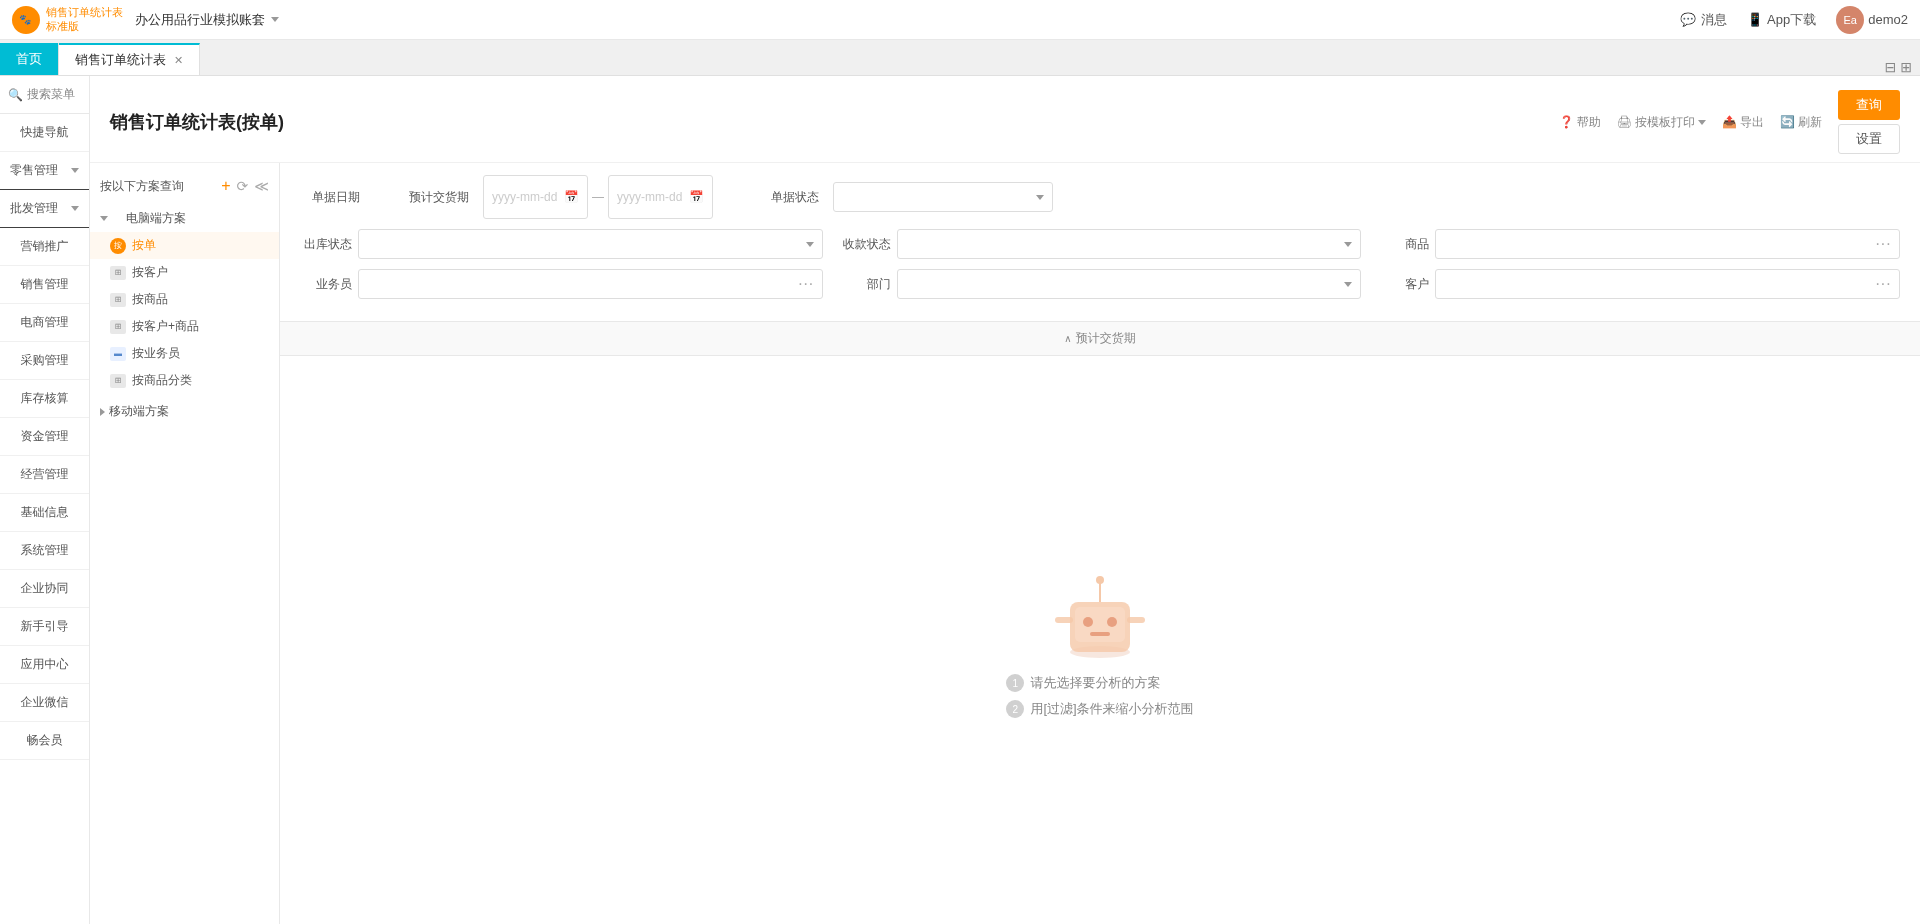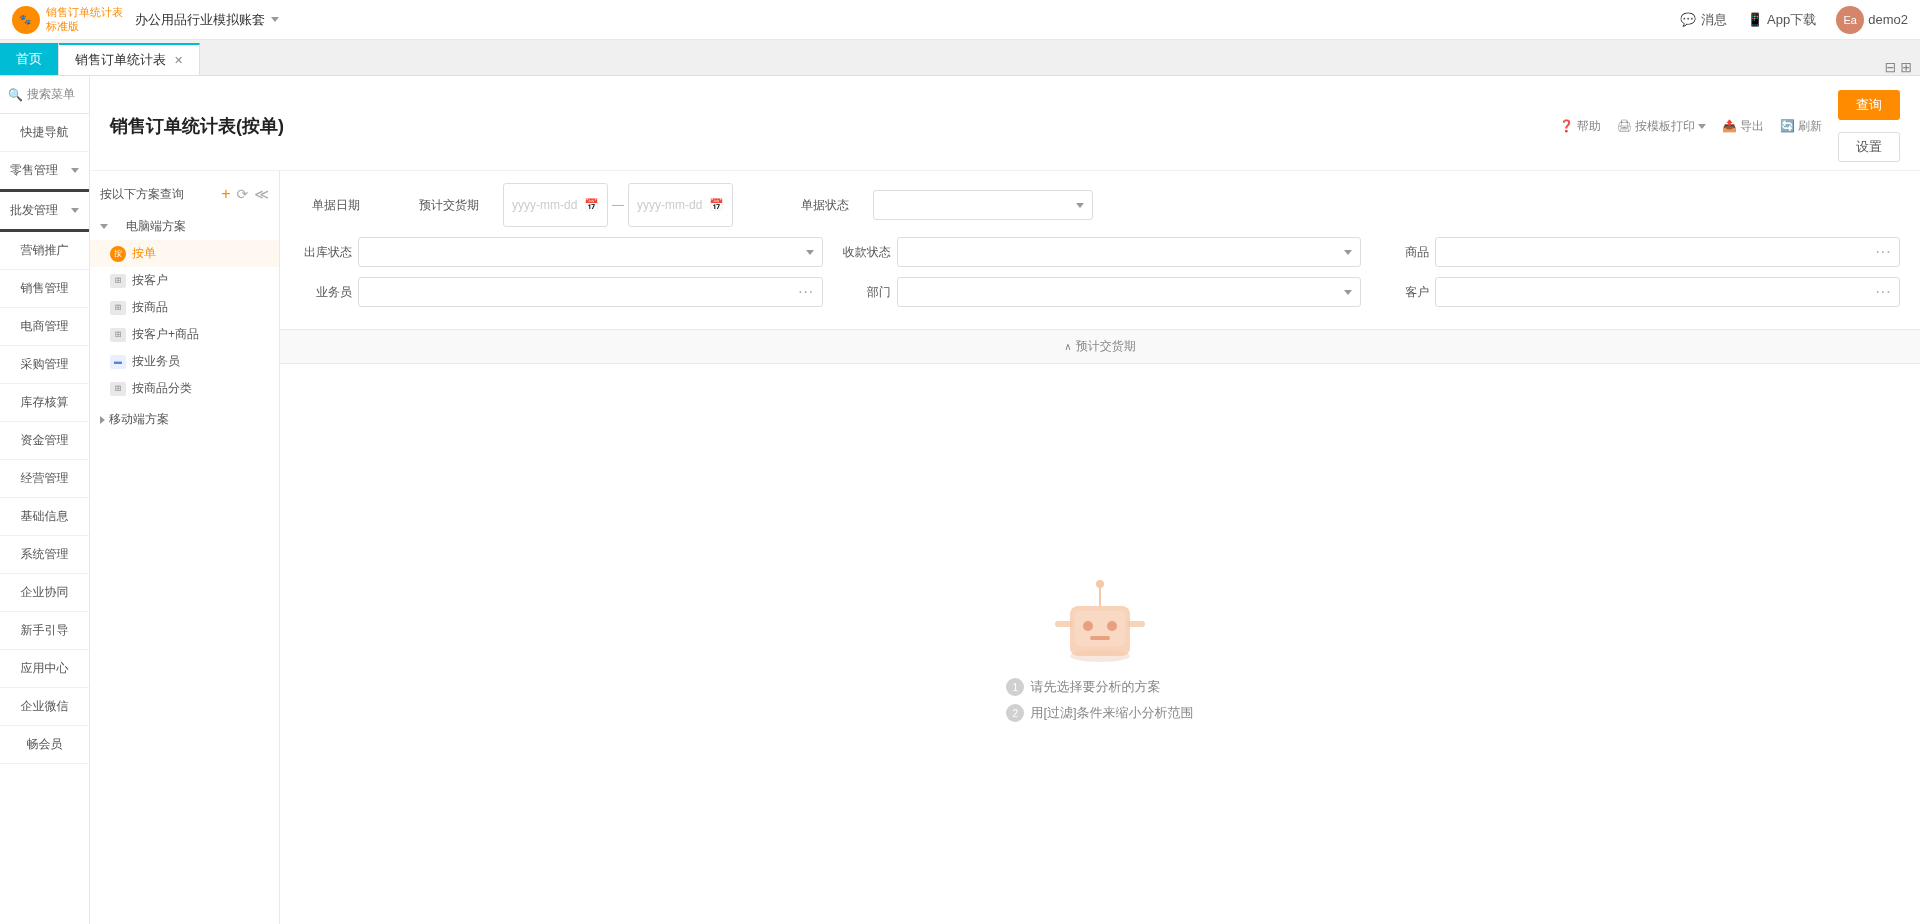--- a/index.html
+++ b/index.html
@@ -144,21 +144,21 @@
     }
     .sidebar-item-with-arrow {
       display: flex;
       flex-direction: row;
       align-items: center;
       justify-content: space-between;
       padding: 10px 10px;
       cursor: pointer;
       font-size: 12px;
       color: #555;
-      border-bottom: 3px solid #404040;
+      border-bottom: 1px solid #404040;
     }
     .sidebar-search {
       padding: 10px 8px;
       border-bottom: 1px solid #e8e8e8;
       display: flex;
       align-items: center;
       gap: 4px;
       font-size: 12px;
       color: #888;
       cursor: pointer;
@@ -324,21 +324,21 @@
 
     
     .filter-area {
       background: #fff;
       padding: 12px 20px;
       border-bottom: 1px solid #e8e8e8;
     }
     .filter-row {
       display: flex;
       align-items: center;
-      gap: 24px;
+      gap: 14px;
       margin-bottom: 10px;
     }
     .filter-row:last-child { margin-bottom: 0; }
     .filter-label {
       font-size: 12px;
       color: #555;
       white-space: nowrap;
       min-width: 60px;
       text-align: right;
     }
@@ -452,21 +452,21 @@
       justify-content: center;
       color: white;
       font-size: 10px;
       flex-shrink: 0;
     }
 
     
     .query-button-group {
       display: flex;
       flex-direction: column;
-      gap: 12px;
+      gap: 4px;
     }
     .arrow-down { display: inline-block; width: 0; height: 0; border-left: 4px solid transparent; border-right: 4px solid transparent; border-top: 5px solid #999; }
     .arrow-right { display: inline-block; width: 0; height: 0; border-top: 4px solid transparent; border-bottom: 4px solid transparent; border-left: 5px solid #999; }
 
     
     .filter-grid {
       display: grid;
       grid-template-columns: 1fr 1fr 1fr;
       gap: 10px 16px;
       margin-bottom: 10px;

